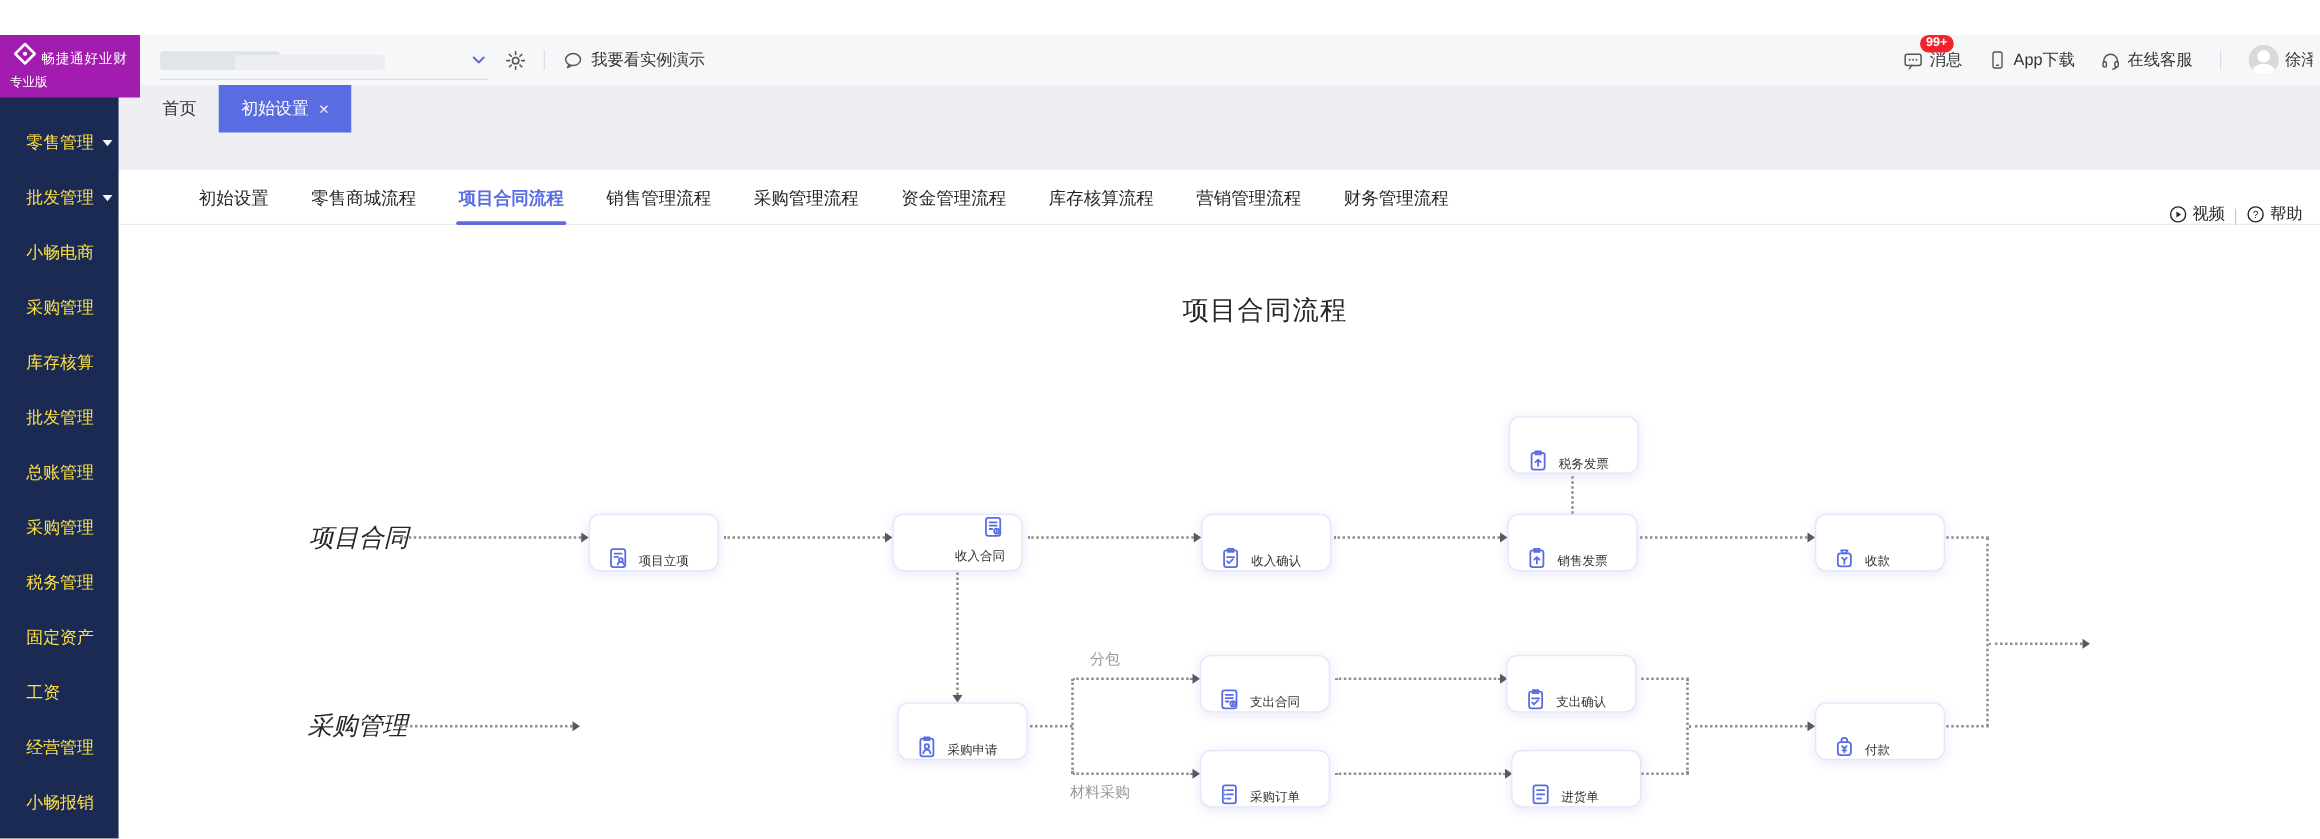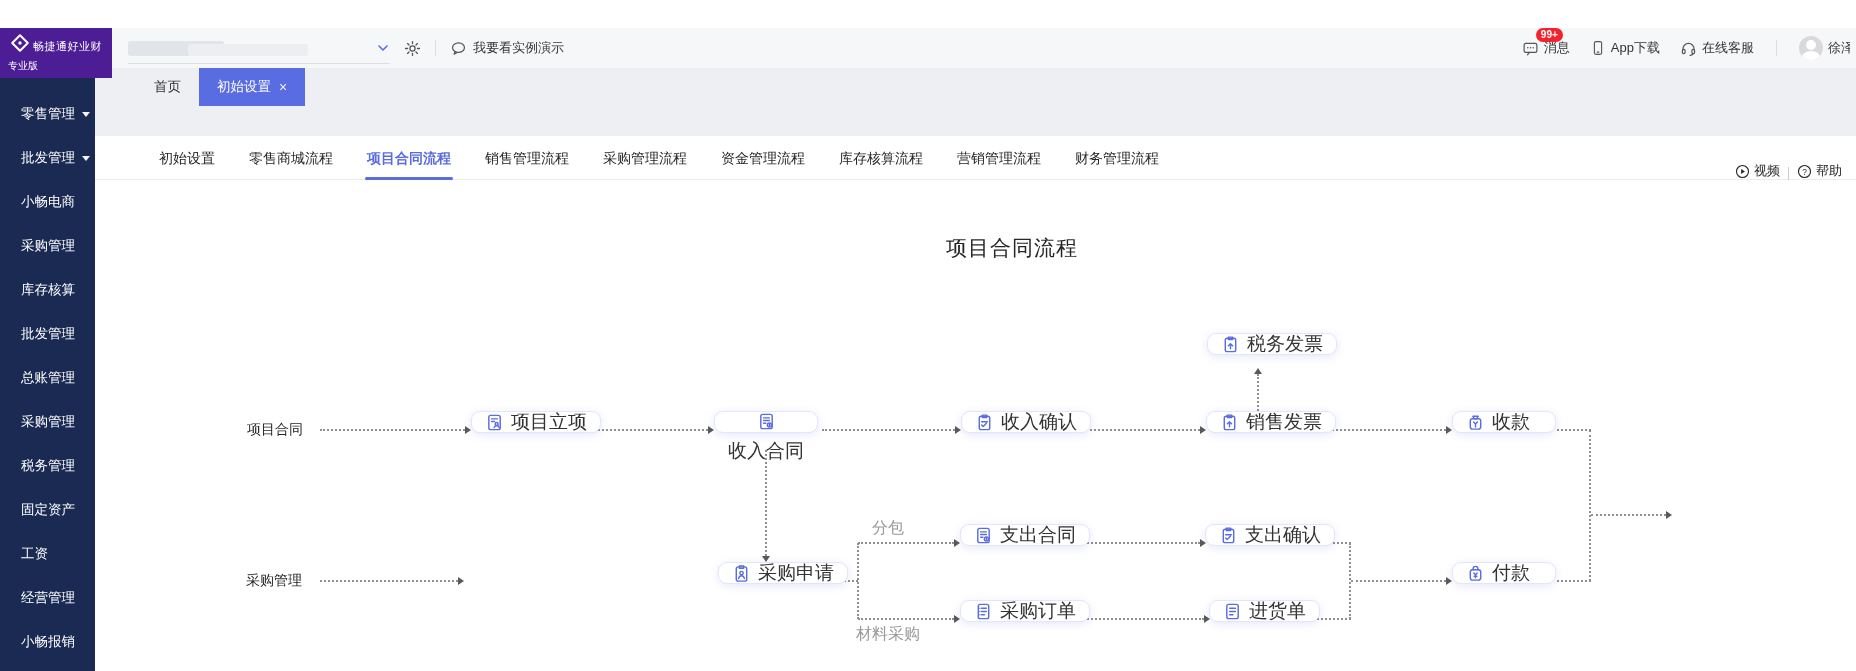--- a/index.html
+++ b/index.html
@@ -3,21 +3,21 @@
 <meta charset="utf-8">
 <style>
   * { margin:0; padding:0; box-sizing:border-box; }
   body { font-family:"Liberation Sans","DejaVu Sans",sans-serif; }
   .page { position:relative; width:1856px; height:671px; background:#fff; overflow:hidden; }
 
   .topstrip { height:28px; background:#fff; }
 
   
   .header { display:flex; height:40px; background:#f6f7f9; }
-  .logo-block { position:relative; width:112px; height:50px; background:#4c1d95; color:#fff; flex:none; z-index:5; }
+  .logo-block { position:relative; width:112px; height:50px; background:#a21caf; color:#fff; flex:none; z-index:5; }
   .logo-ic { position:absolute; left:10px; top:5px; }
   .logo-title { position:absolute; left:33px; top:11px; font-size:11px; letter-spacing:.5px; white-space:nowrap; }
   .logo-sub { position:absolute; left:8px; top:31px; font-size:10px; }
   .topbar { flex:1; display:flex; align-items:center; height:40px; min-width:0; }
   .company-select { display:flex; align-items:center; justify-content:space-between; width:262px; height:32px; margin-left:16px; border-bottom:1px solid #dcdee3; cursor:pointer; }
   .blurwrap { position:relative; height:18px; flex:1; }
   .blur1 { position:absolute; left:0; top:2px; width:96px; height:15px; background:#dfe1e6; border-radius:3px; opacity:.9; }
   .blur2 { position:absolute; left:60px; top:5px; width:120px; height:12px; background:#eceef2; border-radius:3px; }
   .ic { display:inline-flex; align-items:center; justify-content:center; }
   .gear-btn { margin-left:14px; cursor:pointer; }
@@ -27,44 +27,44 @@
   .tb-item { position:relative; display:flex; align-items:center; gap:5px; font-size:13px; color:#333; cursor:pointer; white-space:nowrap; }
   .badge { position:absolute; top:-11px; left:14px; background:#f5222d; color:#fff; font-size:10px; line-height:14px; padding:0 5px; border-radius:8px; font-weight:bold; }
   .avatar { width:24px; height:24px; border-radius:50%; background:#d9d9d9; position:relative; overflow:hidden; flex:none; }
   .avatar:before { content:""; position:absolute; left:7px; top:4px; width:10px; height:10px; border-radius:50%; background:#fff; }
   .avatar:after { content:""; position:absolute; left:3px; top:15px; width:18px; height:12px; border-radius:50%; background:#fff; }
   .username { font-size:13px; color:#333; width:22px; overflow:hidden; white-space:nowrap; }
 
   
   .main-row { display:flex; height:603px; }
   .sidebar { width:95px; background:#1a2a52; flex:none; padding-top:24px; }
-  .side-item { display:flex; align-items:center; height:44px; padding-left:21px; color:#ffffff; font-size:13.5px; cursor:pointer; white-space:nowrap; }
+  .side-item { display:flex; align-items:center; height:44px; padding-left:21px; color:#fde047; font-size:13.5px; cursor:pointer; white-space:nowrap; }
   .caret { width:0; height:0; border-left:4.5px solid transparent; border-right:4.5px solid transparent; border-top:5px solid #f2f4fa; margin-left:7px; }
   .content-col { flex:1; display:flex; flex-direction:column; min-width:0; }
   .graytop { height:68px; background:#edeff3; }
-  .tabstrip { display:flex; height:38px; padding-left:5px;margin-left:36px; }
+  .tabstrip { display:flex; height:38px; padding-left:17px; }
   .page-tab { display:flex; align-items:center; padding:0 18px; font-size:13.5px; color:#333; cursor:pointer; gap:8px; }
   .page-tab.active { background:#5a6ce1; color:#fff; }
   .tab-close { font-size:14px; line-height:1; opacity:.9; cursor:pointer; }
   .content { flex:1; background:#fff; }
   .navrow { position:relative; display:flex; align-items:center; gap:30px; height:44px; padding-left:62px; border-bottom:1px solid #ececec; }
   .nav-tab { position:relative; height:44px; line-height:44px; font-size:14px; color:#262626; cursor:pointer; padding:0 2px; white-space:nowrap; }
   .nav-tab.active { color:#5a6ce1; font-weight:bold; }
   .nav-tab.active:after { content:""; position:absolute; left:0; right:0; bottom:0; height:3px; border-radius:2px; background:#5a6ce1; }
   .nav-actions { position:absolute; right:14px; top:0; height:44px; display:flex; align-items:flex-end; gap:8px; font-size:13px; color:#262626; }
   .nav-act { display:flex; align-items:center; gap:4px; cursor:pointer; }
   .nav-div { width:1px; height:13px; background:#ccc; }
 
   
   .flow-layer { position:absolute; left:0; top:0; width:1856px; height:671px; pointer-events:none; }
   .flow-title { position:absolute; transform:translateX(-50%); font-size:21px; color:#262626; font-weight:500; letter-spacing:1px; }
-  .lane-label { position:absolute; transform:translateY(-50%); font-size:14px; color:#262626; font-weight:500; white-space:nowrap; }
-  .edge-label { position:absolute; transform:translateY(-50%); font-size:16px; color:#999; white-space:nowrap; }
-  .flow-node { position:absolute; display:flex; align-items:center; gap:7px; height:22px; min-width:104px; padding:0 13px; background:#fff;
-    border:1px solid #e3e6f8; border-radius:9px; box-shadow:0 2px 9px rgba(99,112,229,.16); font-size:19px; color:#333;
+  .lane-label { position:absolute; transform:translateY(-50%); font-size:20px; color:#262626; font-weight:500; white-space:nowrap;font-style:italic; }
+  .edge-label { position:absolute; transform:translateY(-50%); font-size:12px; color:#999; white-space:nowrap; }
+  .flow-node { position:absolute; display:flex; align-items:flex-end; gap:7px; height:46px; min-width:104px; padding:0 13px; background:#fff;
+    border:1px solid #e3e6f8; border-radius:9px; box-shadow:0 2px 9px rgba(99,112,229,.16); font-size:10px; color:#333;
     white-space:nowrap; pointer-events:auto; cursor:pointer; }
   .flow-node svg { flex:none; }
   .seg-h { position:absolute; height:0; border-top:2px dotted #8f8f8f; }
   .seg-v { position:absolute; width:0; border-left:2px dotted #8f8f8f; }
   .ah { position:absolute; width:0; height:0; }
   .ah-r { border-top:4px solid transparent; border-bottom:4px solid transparent; border-left:6px solid #595959; }
   .ah-u { border-left:4px solid transparent; border-right:4px solid transparent; border-bottom:6px solid #595959; }
   .ah-d { border-left:4px solid transparent; border-right:4px solid transparent; border-top:6px solid #595959; }
 </style>
 </head>

